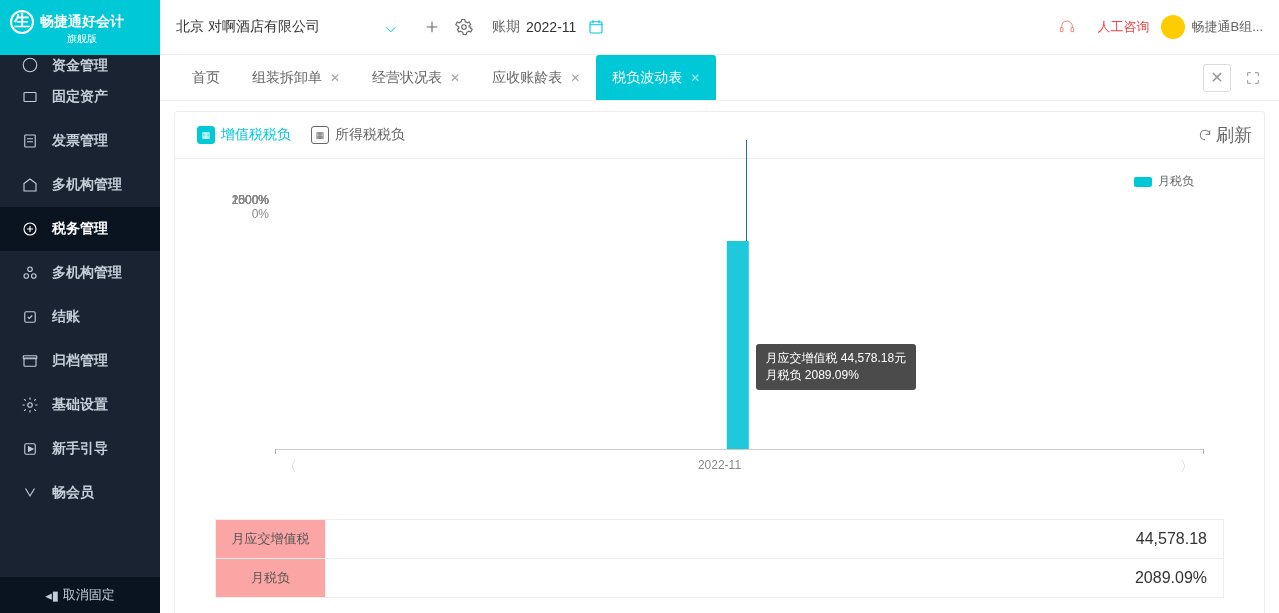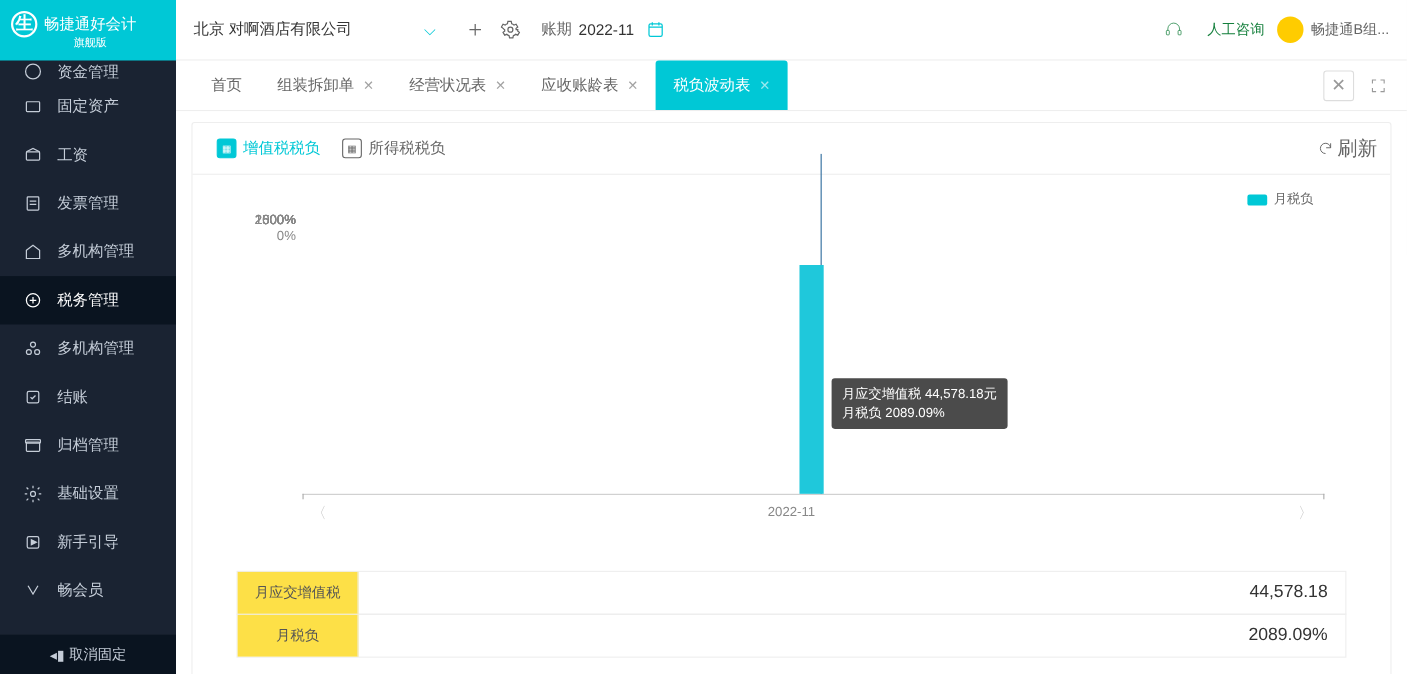--- a/index.html
+++ b/index.html
@@ -3,45 +3,45 @@
   <meta charset="utf-8">
   <style>
     * { margin: 0; padding: 0; box-sizing: border-box; font-family: "Microsoft YaHei", sans-serif; }
     body { width: 1279px; height: 613px; overflow: hidden; background: #f5f5f5; }
     
     .app { display: flex; height: 100%; }
     
     .sidebar { width: 160px; background: #1a2332; color: #c5cdd8; flex-shrink: 0; position: relative; }
     .logo-area { height: 55px; background: #00c8d6; color: #fff; display: flex; align-items: center; padding: 0 10px; }
     .logo-icon { width: 24px; height: 24px; border-radius: 50%; border: 2px solid #fff; display: inline-flex; align-items: center; justify-content: center; font-weight: bold; margin-right: 6px; flex-shrink: 0; }
-    .logo-text { font-size: 14px; font-weight: 400; }
+    .logo-text { font-size: 14px; font-weight: 700; }
     .logo-sub { font-size: 10px; margin-left: 30px; margin-top: -2px; text-align: center; }
     
     .nav-list { padding-top: 0; }
-    .nav-item { height: 44px; display: flex; align-items: center; padding: 0 20px; cursor: pointer; font-size: 14px; }
+    .nav-item { height: 44px; display: flex; align-items: center; padding: 0 20px; cursor: pointer; font-size: 14px; font-weight: bold; }
     .nav-item.active { background: #0a1420; color: #fff; }
     .nav-item .icon { width: 20px; height: 20px; margin-right: 12px; display: inline-flex; align-items: center; justify-content: center; }
     .nav-item .icon svg { width: 18px; height: 18px; stroke: currentColor; fill: none; stroke-width: 1.5; }
     
     .sidebar-footer { position: absolute; bottom: 0; left: 0; right: 0; height: 36px; background: #0a1420; display: flex; align-items: center; justify-content: center; font-size: 13px; cursor: pointer; }
     .sidebar-footer .arrow { margin-right: 4px; }
     
     .main { flex: 1; display: flex; flex-direction: column; background: #fff; overflow: hidden; }
     
     .topbar { height: 55px; display: flex; align-items: center; padding: 0 16px; border-bottom: 1px solid #eee; }
     .company-select { display: flex; align-items: center; min-width: 240px; font-size: 14px; color: #333; cursor: pointer; }
     .company-select .caret { margin-left: auto; color: #00c8d6; margin-right: 20px; }
     .topbar-icon { width: 32px; height: 32px; display: flex; align-items: center; justify-content: center; color: #666; cursor: pointer; }
     .topbar-icon svg { width: 18px; height: 18px; stroke: currentColor; fill: none; stroke-width: 1.5; }
     .period-label { font-size: 14px; color: #666; margin: 0 6px 0 12px; }
     .period-value { font-size: 14px; color: #333; margin-right: 4px; }
     .calendar-icon { color: #00c8d6; }
     
     .topbar-right { margin-left: auto; display: flex; align-items: center; gap: 12px; }
-    .support { display: flex; align-items: center; gap: 22px; font-size: 13px; color: #15803d; cursor: pointer; }
+    .support { display: flex; align-items: center; gap: 22px; font-size: 13px; color: #ef4444; cursor: pointer; }
     .user-info { display: flex; align-items: center; gap: 6px; font-size: 13px; color: #666; cursor: pointer; }
     .avatar { width: 24px; height: 24px; border-radius: 50%; background: #ffcc00; display: inline-block; }
     
     .tabs { height: 46px; display: flex; align-items: stretch; border-bottom: 1px solid #eee; padding-left: 16px; position: relative; }
     .tab { display: flex; align-items: center; padding: 0 16px; font-size: 14px; color: #666; cursor: pointer; position: relative; }
     .tab.active { background: #00c8d6; color: #fff; border-radius: 3px 3px 0 0; }
     .tab .close { margin-left: 8px; font-size: 12px; opacity: 0.6; }
     .tabs-actions { margin-left: auto; display: flex; align-items: center; gap: 8px; padding-right: 12px; }
     .tabs-actions .btn { width: 28px; height: 28px; display: flex; align-items: center; justify-content: center; color: #999; cursor: pointer; border: 1px solid transparent; }
     .tabs-actions .close-btn { border-color: #ddd; border-radius: 3px; }
@@ -76,21 +76,21 @@
     .tooltip { position: absolute; left: 50%; top: 58%; transform: translateX(16px); background: rgba(60,60,60,0.92); color: #fff; font-size: 12px; padding: 6px 10px; border-radius: 3px; white-space: nowrap; }
     
     .x-label { position: absolute; left: 50%; bottom: 18px; transform: translateX(-50%); font-size: 12px; color: #888; }
     
     .pager-l, .pager-r { position: absolute; bottom: 14px; color: #ccc; font-size: 14px; cursor: pointer; }
     .pager-l { left: 68px; }
     .pager-r { right: 30px; }
     
     .table-area { padding: 10px 40px 20px 40px; }
     .trow { display: flex; border: 1px solid #eee; margin-top: -1px; }
-    .trow .label { width: 110px; background: #fde047; padding: 10px; text-align: center; font-size: 13px; color: #555; border-right: 1px solid #eee; }
+    .trow .label { width: 110px; background: #fca5a5; padding: 10px; text-align: center; font-size: 13px; color: #555; border-right: 1px solid #eee; }
     .trow .value { flex: 1; padding: 10px 16px; text-align: right; font-size: 16px; color: #333; }
   </style>
 </head>
 <body>
 
 <div class="app">
   <aside class="sidebar">
     <div class="logo-area">
       <div style="display:flex;flex-direction:column;">
         <div style="display:flex;align-items:center;">
@@ -109,29 +109,20 @@
           </span>
         <span>资金管理</span>
       </div>
       <div class="nav-item">
         <span class="icon">
             <svg viewBox="0 0 24 24">
               <rect x="4" y="6" width="16" height="12" rx="1"></rect>
             </svg>
           </span>
         <span>固定资产</span>
-      </div>
-      <div class="nav-item">
-        <span class="icon">
-            <svg viewBox="0 0 24 24">
-              <rect x="4" y="8" width="16" height="10" rx="1"></rect>
-              <path d="M4 8l8-4 8 4"></path>
-            </svg>
-          </span>
-        <span>工资</span>
       </div>
       <div class="nav-item">
         <span class="icon">
             <svg viewBox="0 0 24 24">
               <rect x="5" y="4" width="14" height="16" rx="1"></rect>
               <path d="M8 9h8M8 13h8"></path>
             </svg>
           </span>
         <span>发票管理</span>
       </div>

